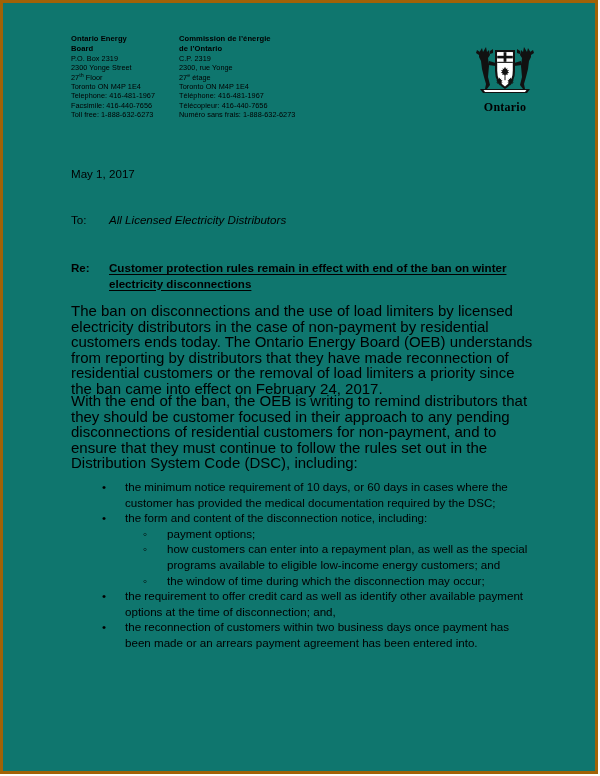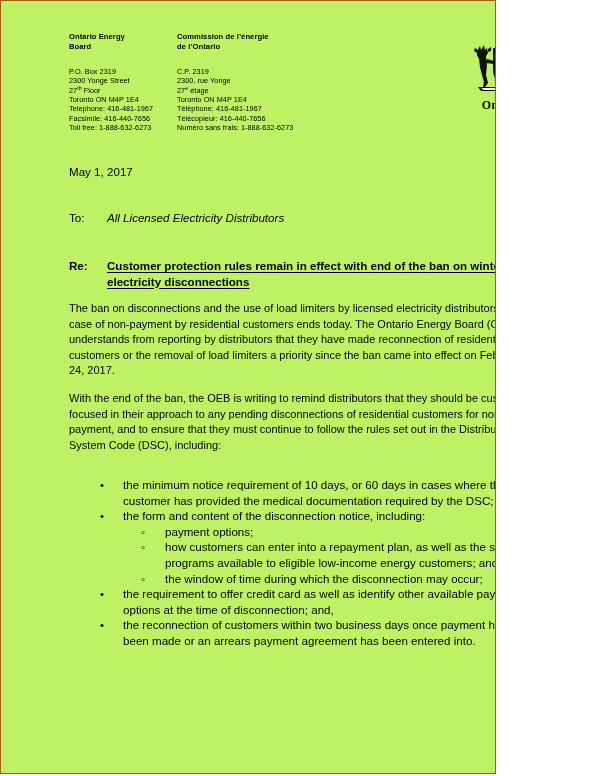--- a/index.html
+++ b/index.html
@@ -9,24 +9,24 @@
   }
   body {
     width: 600px;
     height: 776px;
     font-family: "Liberation Sans", sans-serif;
     color: #000000;
     overflow: hidden;
   }
   .page {
     position: relative;
-    width: 496px;
+    width: 598px;
     height: 774px;
-    background: #bef264;
-    border: 1px solid #a16207;
+    background: #0f766e;
+    border: 3px solid #a16207;
     box-sizing: border-box;
     overflow: hidden;
   }
 
   
   .letterhead {
     position: absolute;
     left: 68px;
     top: 31px;
     width: 466px;
@@ -41,21 +41,21 @@
     width: 190px;
     margin-left: 0;
   }
   .lh-name {
     font-size: 7.6px;
     font-weight: bold;
     line-height: 9.6px;
     letter-spacing: 0.01em;
   }
   .lh-addr {
-    margin-top: 16px;
+    margin-top: 1px;
     font-size: 7.3px;
     line-height: 9.3px;
     letter-spacing: 0.005em;
   }
   .lh-addr div { white-space: nowrap; }
   .lh-addr sup {
     font-size: 5.3px;
     vertical-align: super;
     line-height: 0;
   }
@@ -119,21 +119,21 @@
   .re-value {
     text-decoration: underline;
     text-underline-offset: 2px;
     flex: 1 1 auto;
   }
 
   .para {
     position: absolute;
     left: 68px;
     width: 464px;
-    font-size: 11px;
+    font-size: 15px;
     line-height: 15.6px;
     text-align: left;
   }
   #para-1 { top: 300px; }
   #para-2 { top: 390px; }
 
   
   .bullets {
     position: absolute;
     left: 68px;

